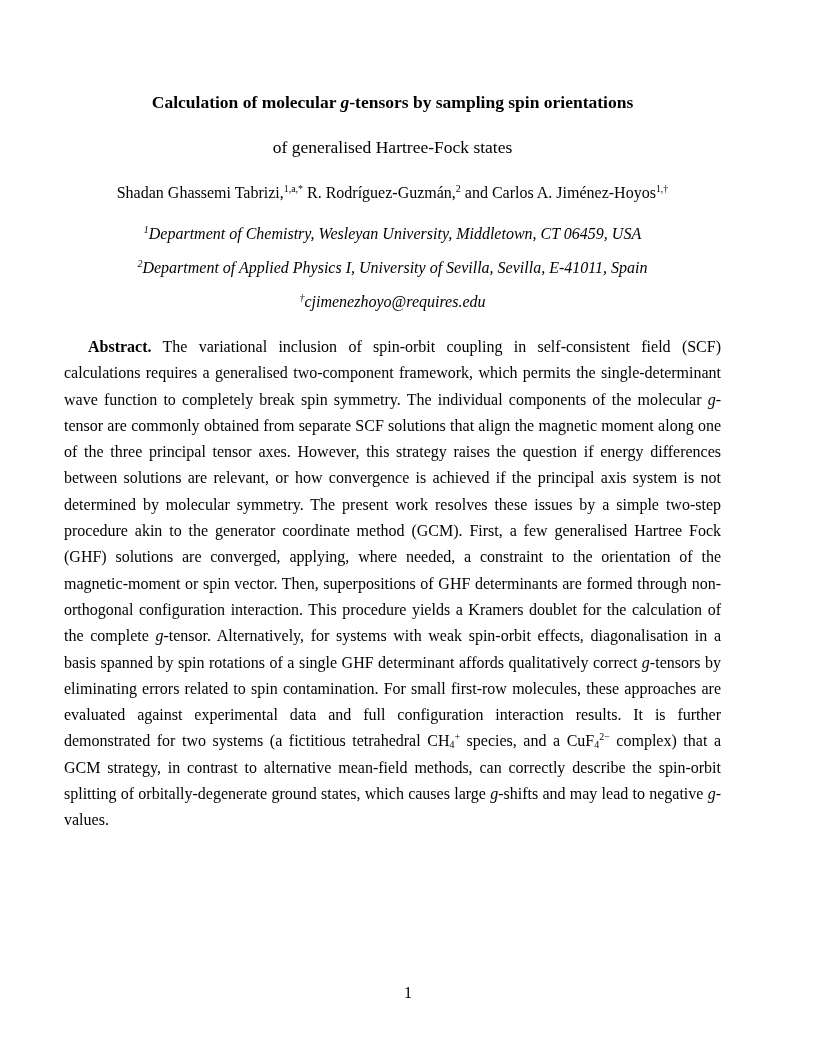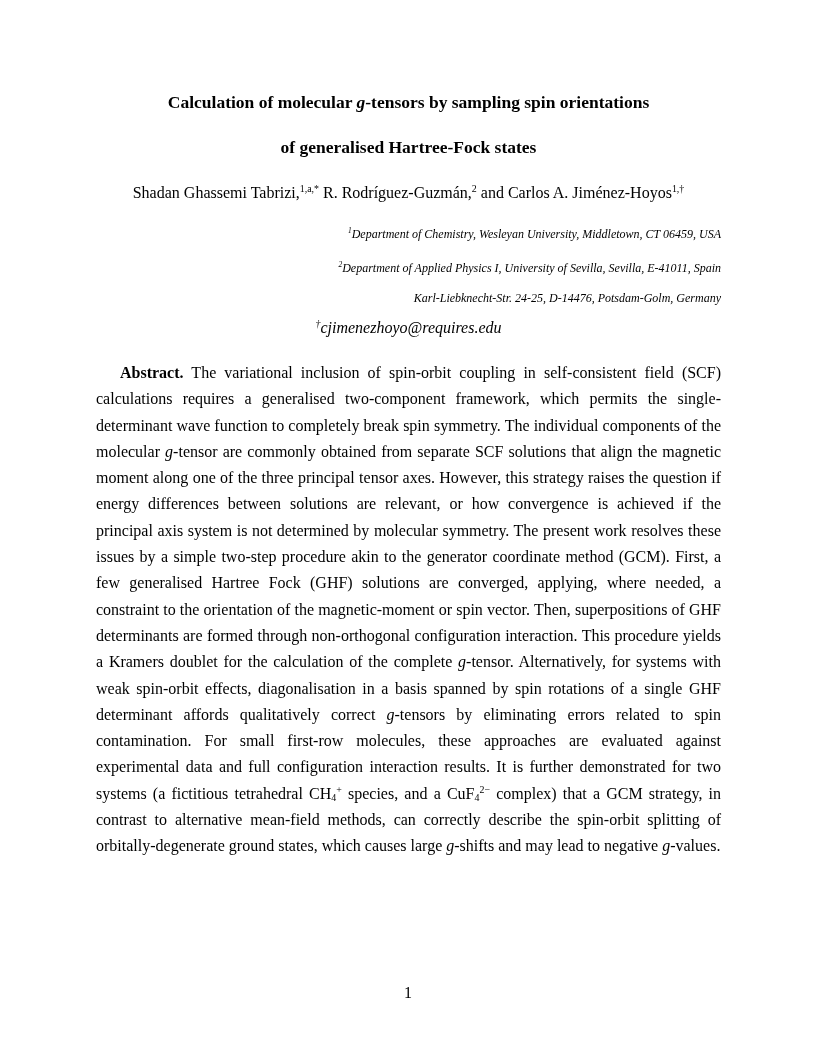--- a/index.html
+++ b/index.html
@@ -5,41 +5,41 @@
   html, body { margin: 0; padding: 0; background: #ffffff; }
   .page {
     position: relative;
     width: 816px;
     height: 1056px;
     margin: 0 auto;
     background: #ffffff;
     color: #000000;
     font-family: "Liberation Serif", "DejaVu Serif", serif;
     box-sizing: border-box;
-    padding: 80px 95px 0 96px;
+    padding: 80px 95px 0 64px;
     overflow: hidden;
   }
   .title-line {
     font-size: 17.5px;
     font-weight: bold;
     line-height: 45px;
     margin: 0;
     text-align: center;
   }
   .byline {
     font-size: 16px;
     line-height: 32px;
     margin: 7px 0 8px 0;
     text-align: center;
   }
   .affil {
-    font-size: 12px;
+    font-size: 16px;
     line-height: 34px;
     margin: 0;
-    text-align: right;
+    text-align: center;
   }
   .pa-line2 { line-height: 26px; }
   .email-line {
     font-size: 16px;
     line-height: 33px;
     margin: 0;
     text-align: center;
   }
   .abstract {
     font-size: 16px;
@@ -58,28 +58,27 @@
     text-align: center;
     font-size: 16px;
   }
 </style>
 </head>
 <body>
 
 <div class="page">
 
   <div class="title-line"><span style="font-weight: bold;">Calculation of molecular </span><span style="font-weight: bold; font-style: italic;">g</span><span style="font-weight: bold;">-tensors by sampling spin orientations</span></div>
-  <div class="title-line"><span style="font-weight: bold; text-align: center;">of generalised Hartree-Fock states</span></div>
+  <div class="title-line"><span style="font-weight: normal; text-align: center;">of generalised Hartree-Fock states</span></div>
 
   <p class="byline"><span>Shadan Ghassemi Tabrizi,</span><sup>1,a,*</sup><span> R. Rodríguez-Guzmán,</span><sup>2</sup><span> and Carlos A. Jiménez-Hoyos</span><sup>1,†</sup></p>
 
   <p class="affil"><sup style="font-style: italic;">1</sup><span style="font-style: italic;">Department of Chemistry, Wesleyan University, Middletown, CT 06459, USA</span></p>
   <p class="affil"><sup style="font-style: italic;">2</sup><span style="font-style: italic;">Department of Applied Physics I, University of Sevilla, Sevilla, E-41011, Spain</span></p>
 
-  <p class="affil pa-line2"><span style="font-style: italic;">Karl-Liebknecht-Str. 24-25, D-14476, Potsdam-Golm, Germany</span></p>
 
   <p class="email-line"><sup style="font-style: italic;">†</sup><span style="font-style: italic;">cjimenezhoyo@requires.edu</span></p>
 
   <p class="abstract"><span style="font-weight: bold;">Abstract.</span><span> The variational inclusion of spin-orbit coupling in self-consistent field (SCF) calculations requires a generalised two-component framework, which permits the single-determinant wave function to completely break spin symmetry. The individual components of the molecular </span><span style="font-style: italic;">g</span><span>-tensor are commonly obtained from separate SCF solutions that align the magnetic moment along one of the three principal tensor axes. However, this strategy raises the question if energy differences between solutions are relevant, or how convergence is achieved if the principal axis system is not determined by molecular symmetry. The present work resolves these issues by a simple two-step procedure akin to the generator coordinate method (GCM). First, a few generalised Hartree Fock (GHF) solutions are converged, applying, where needed, a constraint to the orientation of the magnetic-moment or spin vector. Then, superpositions of GHF determinants are formed through non-orthogonal configuration interaction. This procedure yields a Kramers doublet for the calculation of the complete </span><span style="font-style: italic;">g</span><span>-tensor. Alternatively, for systems with weak spin-orbit effects, diagonalisation in a basis spanned by spin rotations of a single GHF determinant affords qualitatively correct </span><span style="font-style: italic;">g</span><span>-tensors by eliminating errors related to spin contamination. For small first-row molecules, these approaches are evaluated against experimental data and full configuration interaction results. It is further demonstrated for two systems (a fictitious tetrahedral CH</span><sub>4</sub><sup>+</sup><span> species, and a CuF</span><sub>4</sub><sup>2−</sup><span> complex) that a GCM strategy, in contrast to alternative mean-field methods, can correctly describe the spin-orbit splitting of orbitally-degenerate ground states, which causes large </span><span style="font-style: italic;">g</span><span>-shifts and may lead to negative </span><span style="font-style: italic;">g</span><span>-values.</span></p>
 
   <div class="page-number">1</div>
 
 </div>
 
 </body></html>

